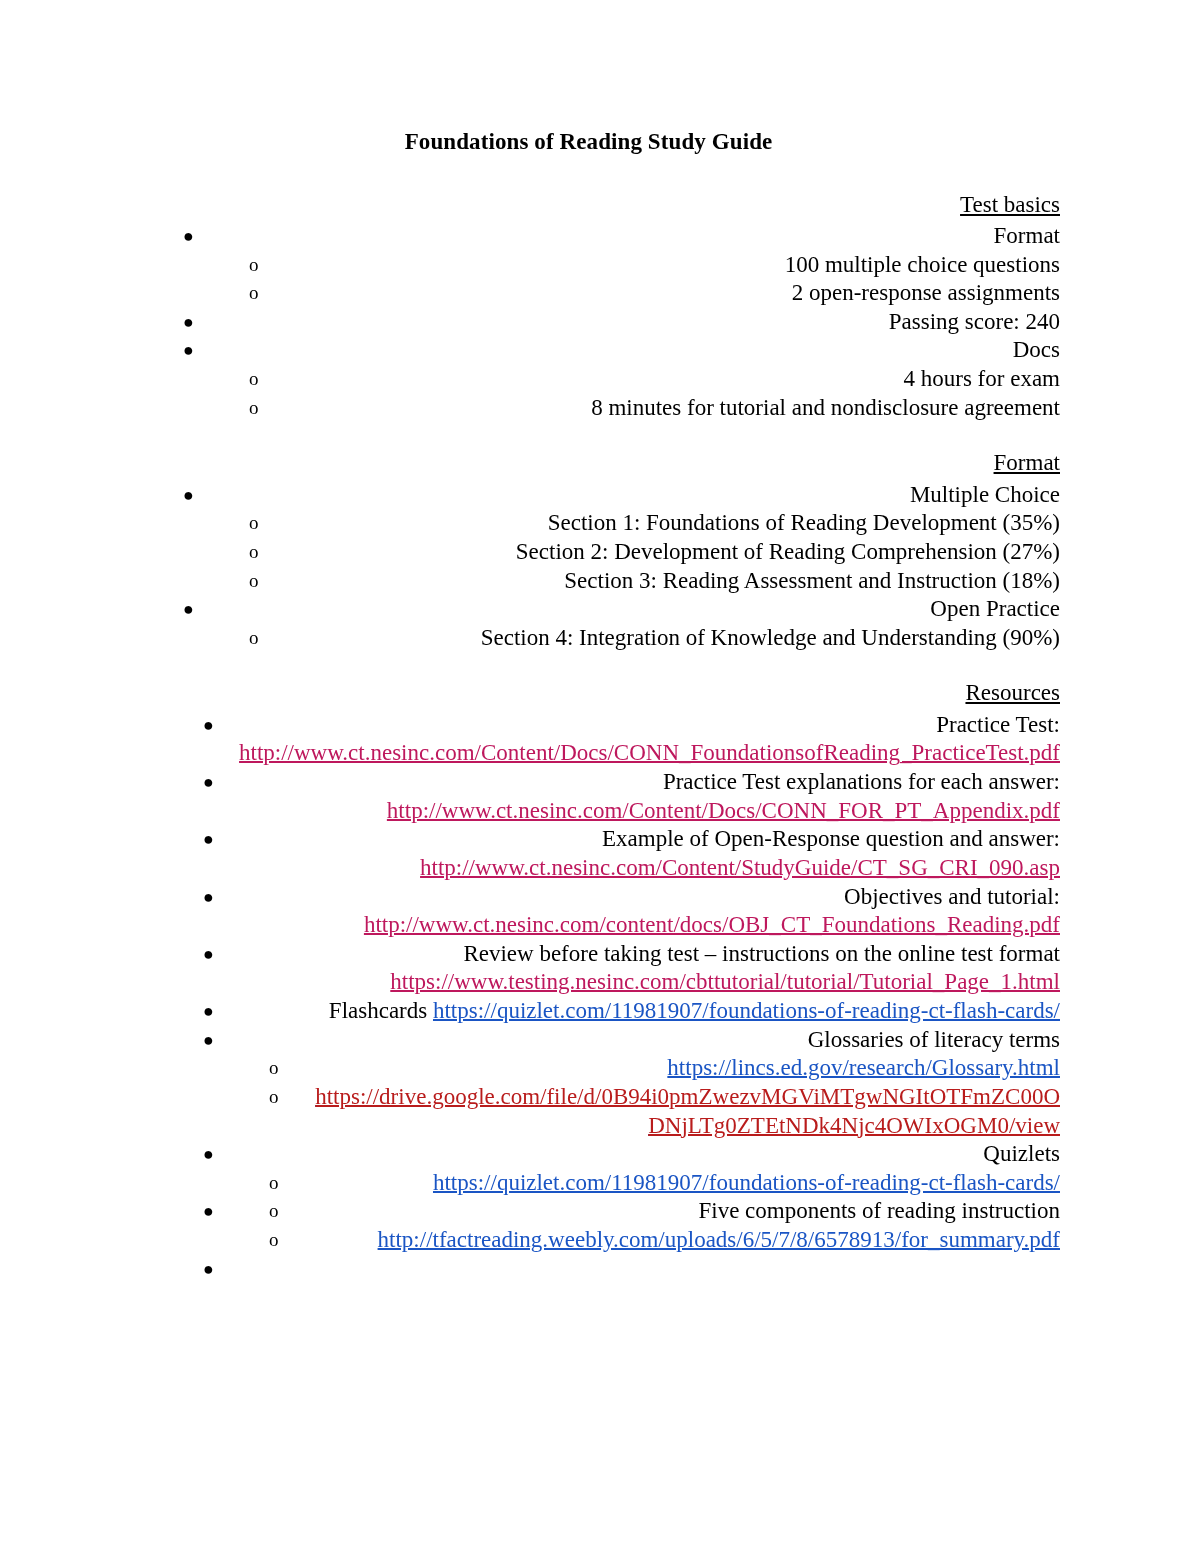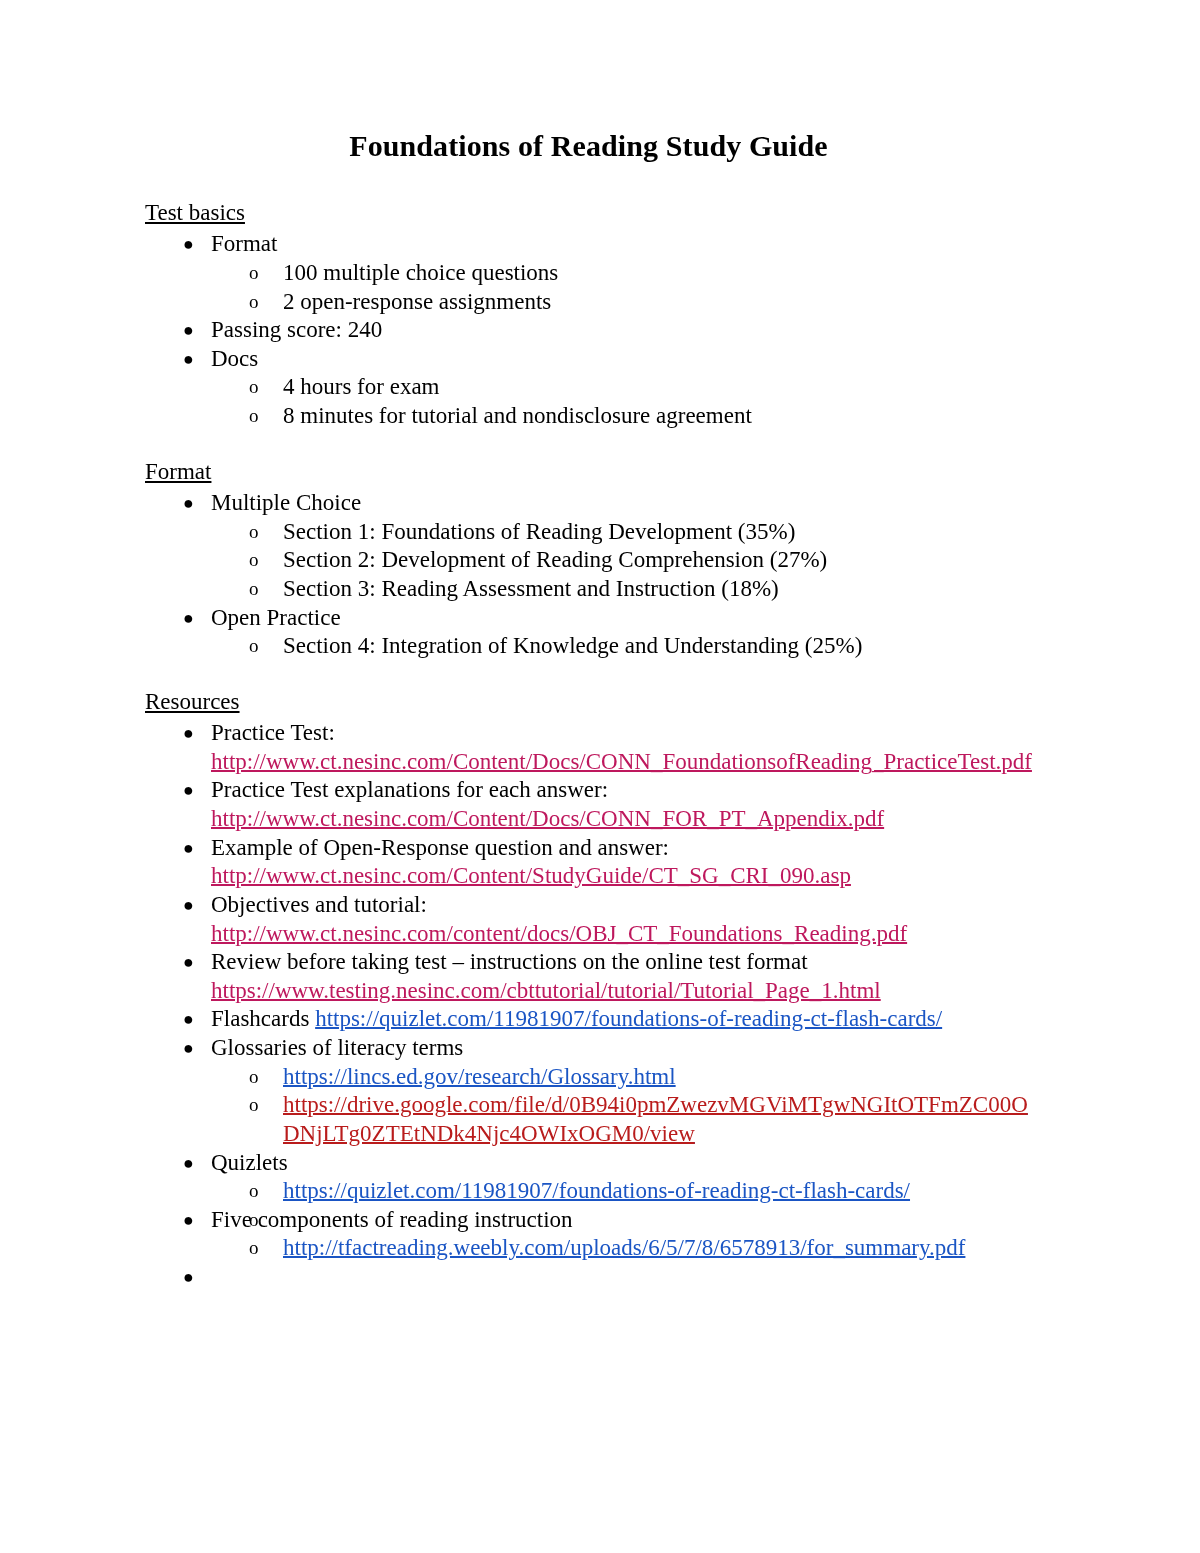--- a/index.html
+++ b/index.html
@@ -18,32 +18,34 @@
   .page {
     position: relative;
     width: 1200px;
     height: 1553px;
     background: #ffffff;
     box-sizing: border-box;
     padding: 128px 140px 0 145px;
   }
   .doc-title {
     text-align: center;
-    font-size: 30px;
+    font-size: 23px;
     font-weight: bold;
     letter-spacing: 0.1px;
     margin: 0 0 34px 0;
     padding-right: 28px;
     line-height: 1.2;
   }
   .section {
     margin: 0 0 26px 0;
+    text-align: right;
   }
   .section:last-child {
     margin-bottom: 0;
+    margin-left: 20px;
   }
   .section-heading {
     font-size: 23px;
     text-decoration: underline;
     text-underline-offset: 2px;
     line-height: 1.32;
     margin: 0 0 2px 0;
     display: inline-block;
   }
   .lvl1-list,
@@ -181,21 +183,21 @@
           </li>
         </ul>
       </li>
 
       <li class="lvl1-item">
         <span class="bullet">●</span>
         <span class="item-text">Open Practice</span>
         <ul class="lvl2-list">
           <li class="lvl2-item">
             <span class="bullet-o">o</span>
-            <span class="item-text">Section 4: Integration of Knowledge and Understanding (25%)</span>
+            <span class="item-text">Section 4: Integration of Knowledge and Understanding (90%)</span>
           </li>
         </ul>
       </li>
 
     </ul>
   </div>
 
   <div class="section">
     <div class="section-heading">Resources</div>
     <ul class="lvl1-list">

